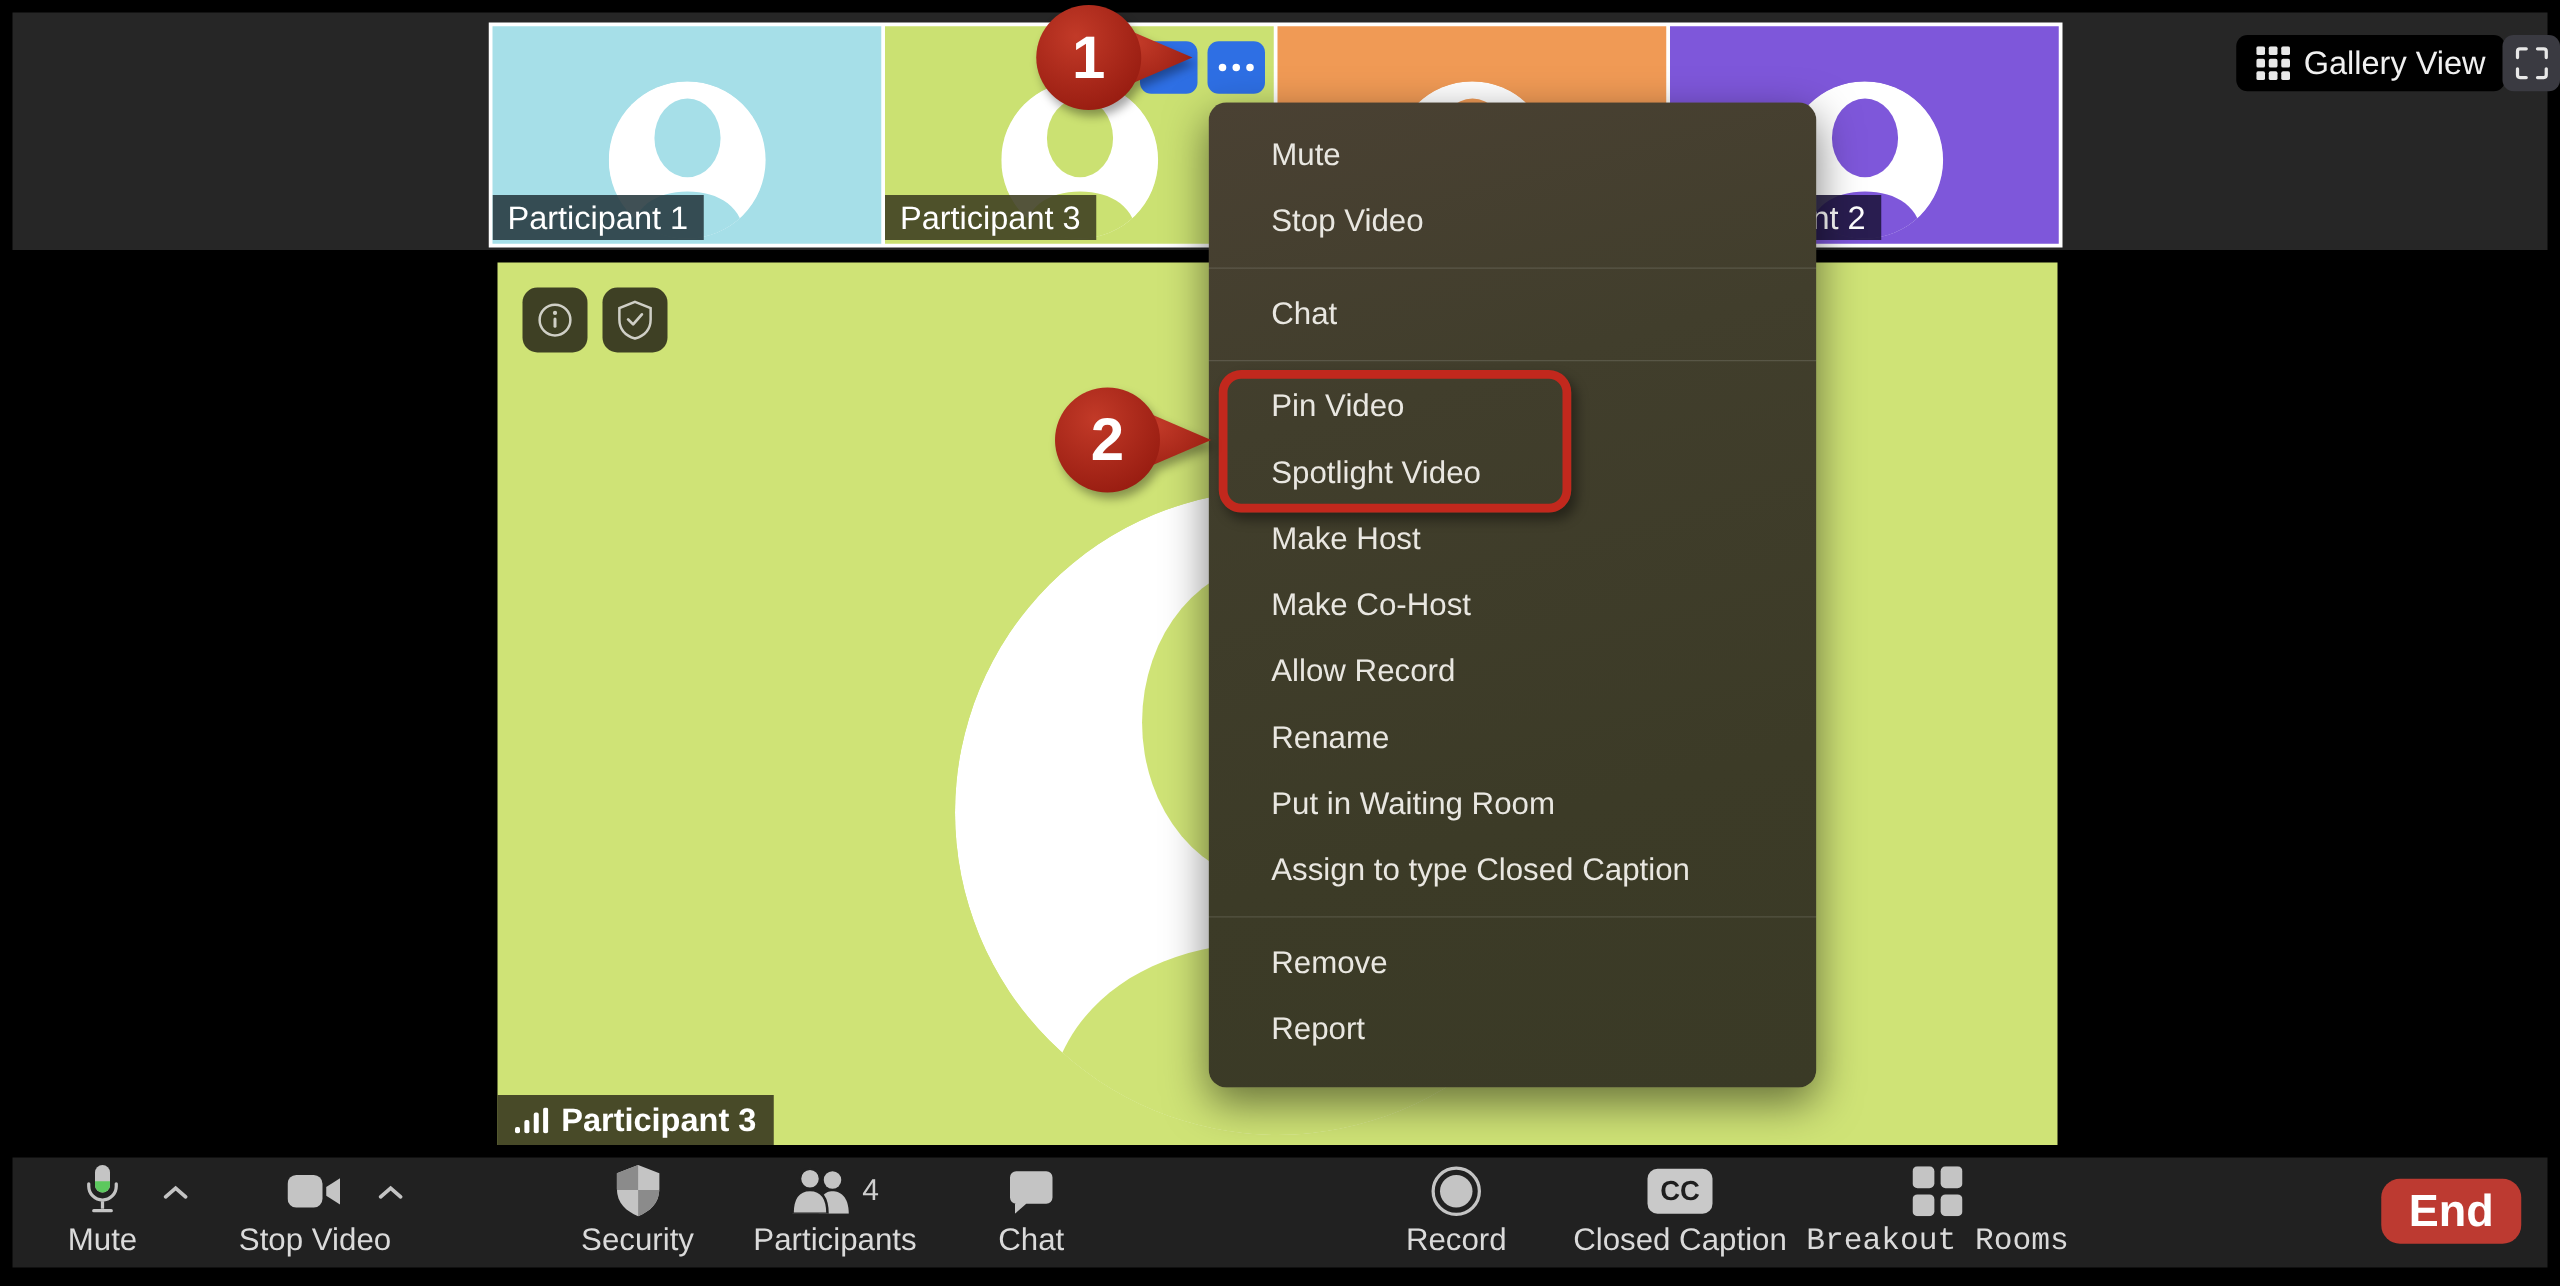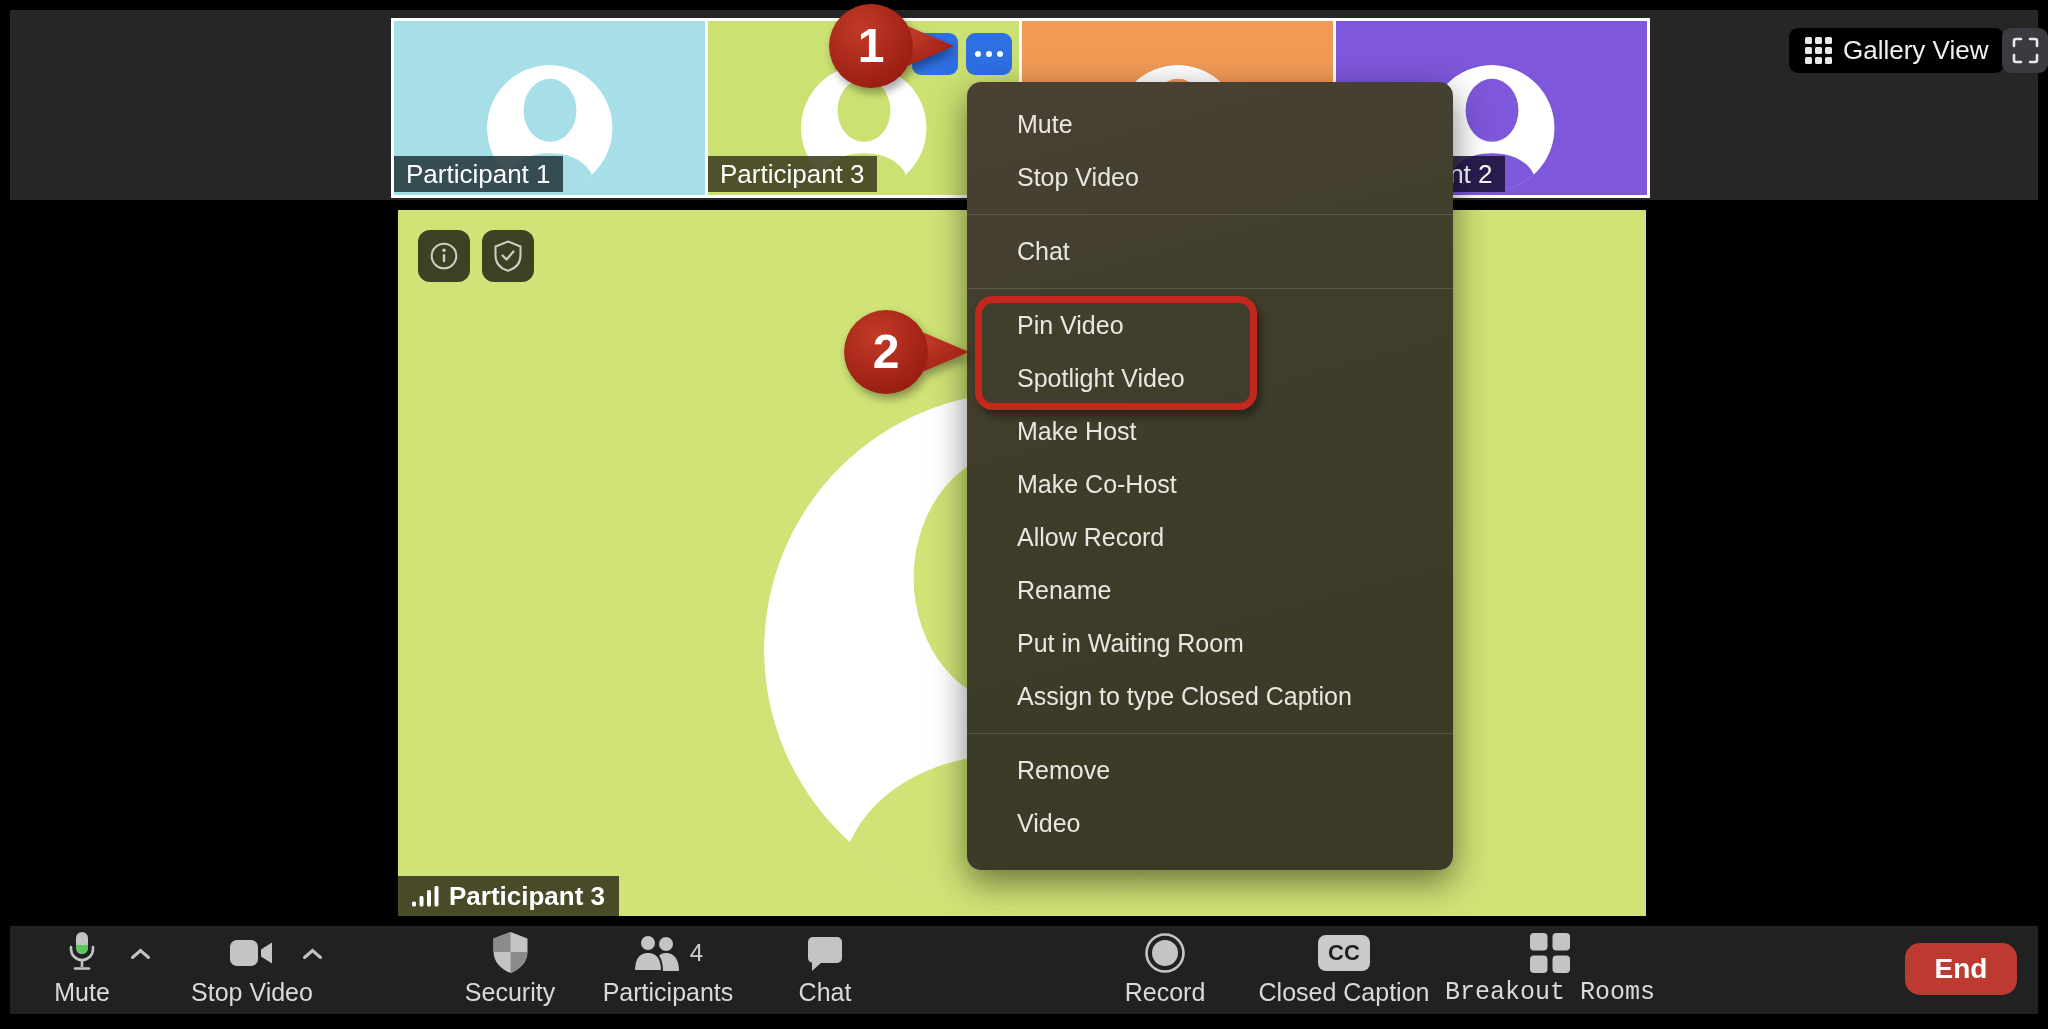--- a/index.html
+++ b/index.html
@@ -65,21 +65,21 @@
   .tb { position:absolute; top:2px; width:220px; transform:translateX(-50%);
         display:flex; flex-direction:column; align-items:center; }
   .tb-iconrow { height:49px; display:flex; align-items:center; justify-content:center; gap:7px; }
   .tb-label { margin-top:1px; font-size:25px; color:#dadada; white-space:nowrap; }
   .tb-count { font-size:24px; color:#cfcfcf; }
   .tb-chev { position:absolute; top:20px; }
   .green .tb-label { color:#41c160; }
   .cc-badge { width:52px; height:36px; border-radius:8px; background:#c9c9c9; color:#1e1e1e;
               font-size:22px; font-weight:bold; display:flex; align-items:center; justify-content:center; }
   .end-btn { position:absolute; left:1905px; top:943px; width:112px; height:52px; border-radius:15px;
-             background:#bd3a31; color:#fff; font-size:28px; font-weight:bold;
+             background:#bd3a31; color:#fff; font-size:36px; font-weight:bold;
              display:flex; align-items:center; justify-content:center; cursor:pointer; }
 </style>
 </head>
 <body>
 
 <div id="frame">
 
   <div class="filmstrip">
     <div class="thumbs">
 
@@ -195,21 +195,21 @@
     <div class="menu-item">Pin Video</div>
     <div class="menu-item">Spotlight Video</div>
     <div class="menu-item">Make Host</div>
     <div class="menu-item">Make Co-Host</div>
     <div class="menu-item">Allow Record</div>
     <div class="menu-item">Rename</div>
     <div class="menu-item">Put in Waiting Room</div>
     <div class="menu-item">Assign to type Closed Caption</div>
     <div class="menu-sep"></div>
     <div class="menu-item">Remove</div>
-    <div class="menu-item">Video</div>
+    <div class="menu-item">Report</div>
   </div>
 
   <div class="highlight-box"></div>
 
   <svg class="callout callout-1" width="132" height="90" viewBox="0 0 132 90">
     <defs>
       <radialGradient id="cg1" cx="38%" cy="30%" r="80%">
         <stop offset="0" stop-color="#c23a28"></stop>
           <stop offset="1" stop-color="#951a0f"></stop>
       </radialGradient>

